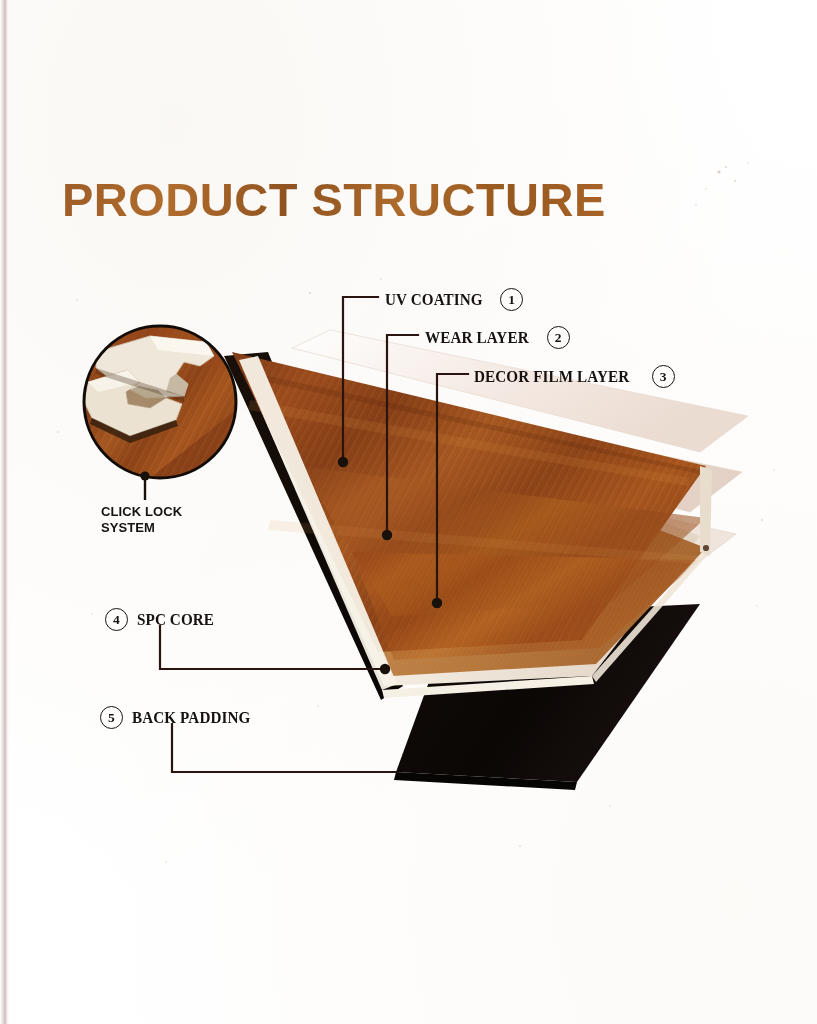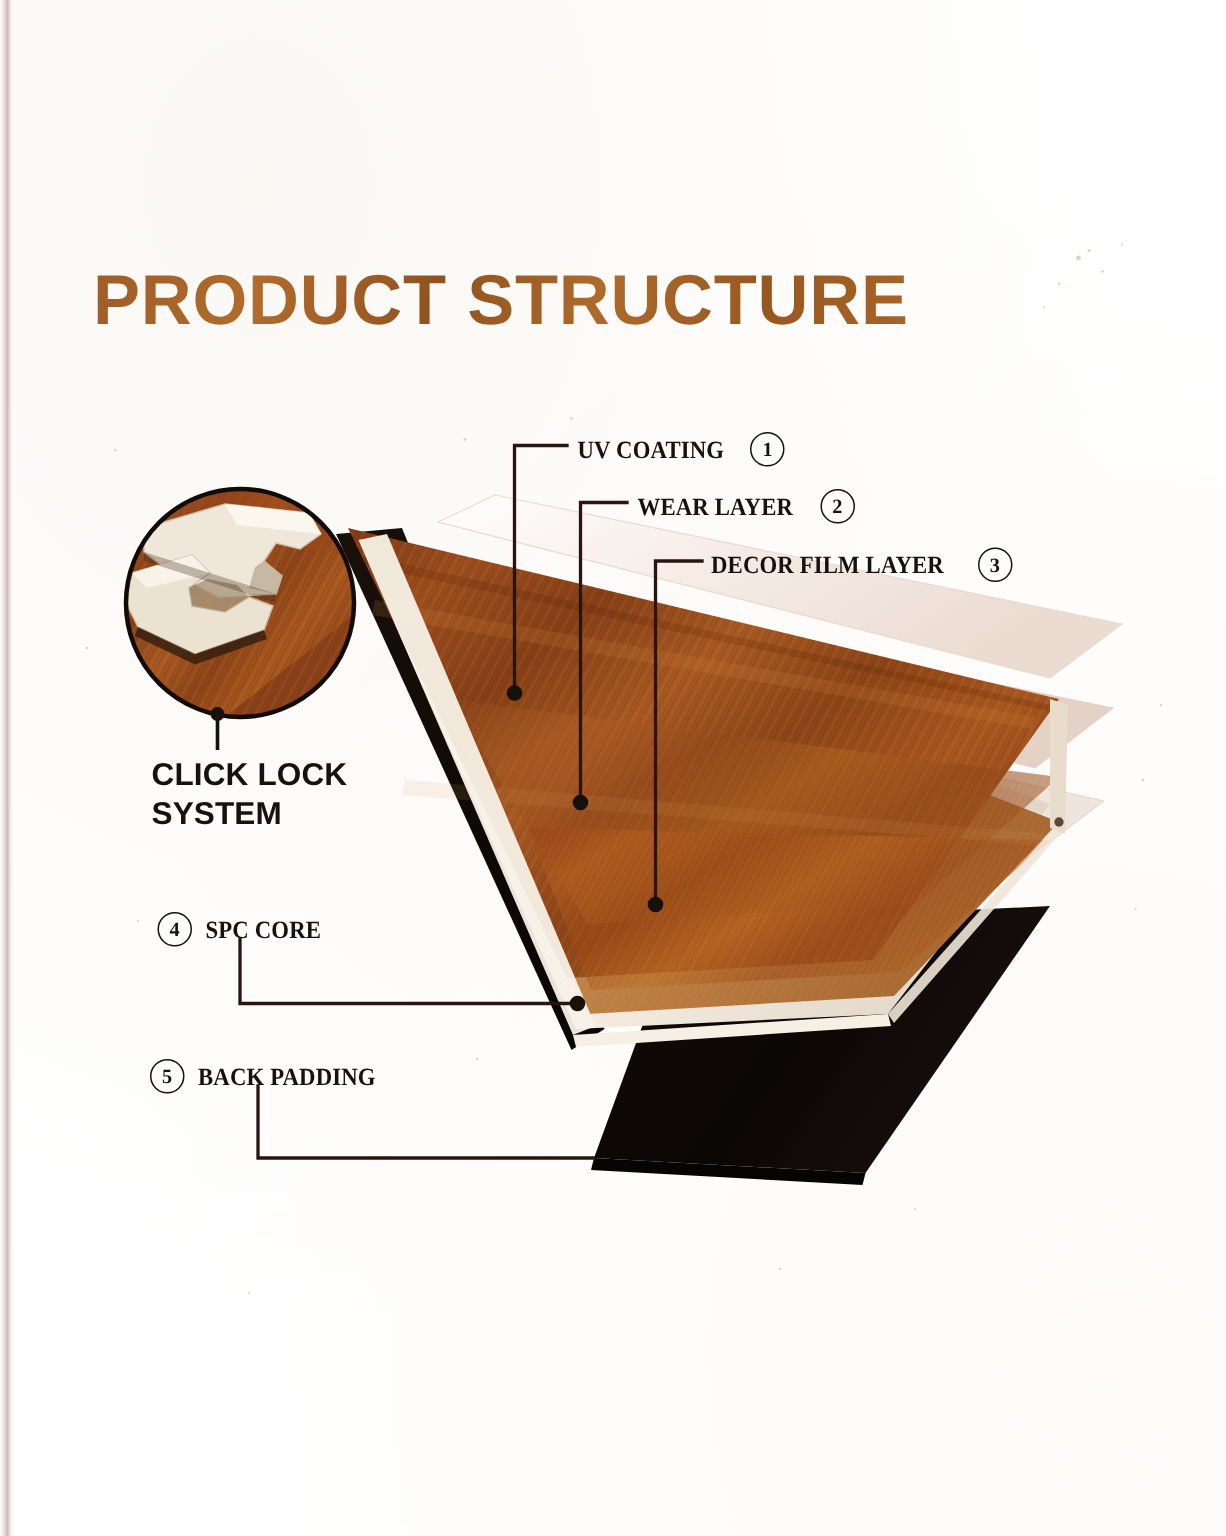--- a/index.html
+++ b/index.html
@@ -120,21 +120,21 @@
   #c4 { left: 105px; top: 608px; }
   #c5 { left: 100px; top: 706px; }
 
   #click-lock-label {
     position: absolute;
     left: 101px;
     top: 504px;
     z-index: 40;
     color: #17120f;
     font-weight: 700;
-    font-size: 21px;
+    font-size: 13px;
     line-height: 1.25;
     letter-spacing: 0.1px;
     white-space: pre-line;
     font-family: "Liberation Sans", sans-serif;
   }
 
   
   .specks { position: absolute; inset: 0; z-index: 55; pointer-events: none; }
 </style>
 </head>

